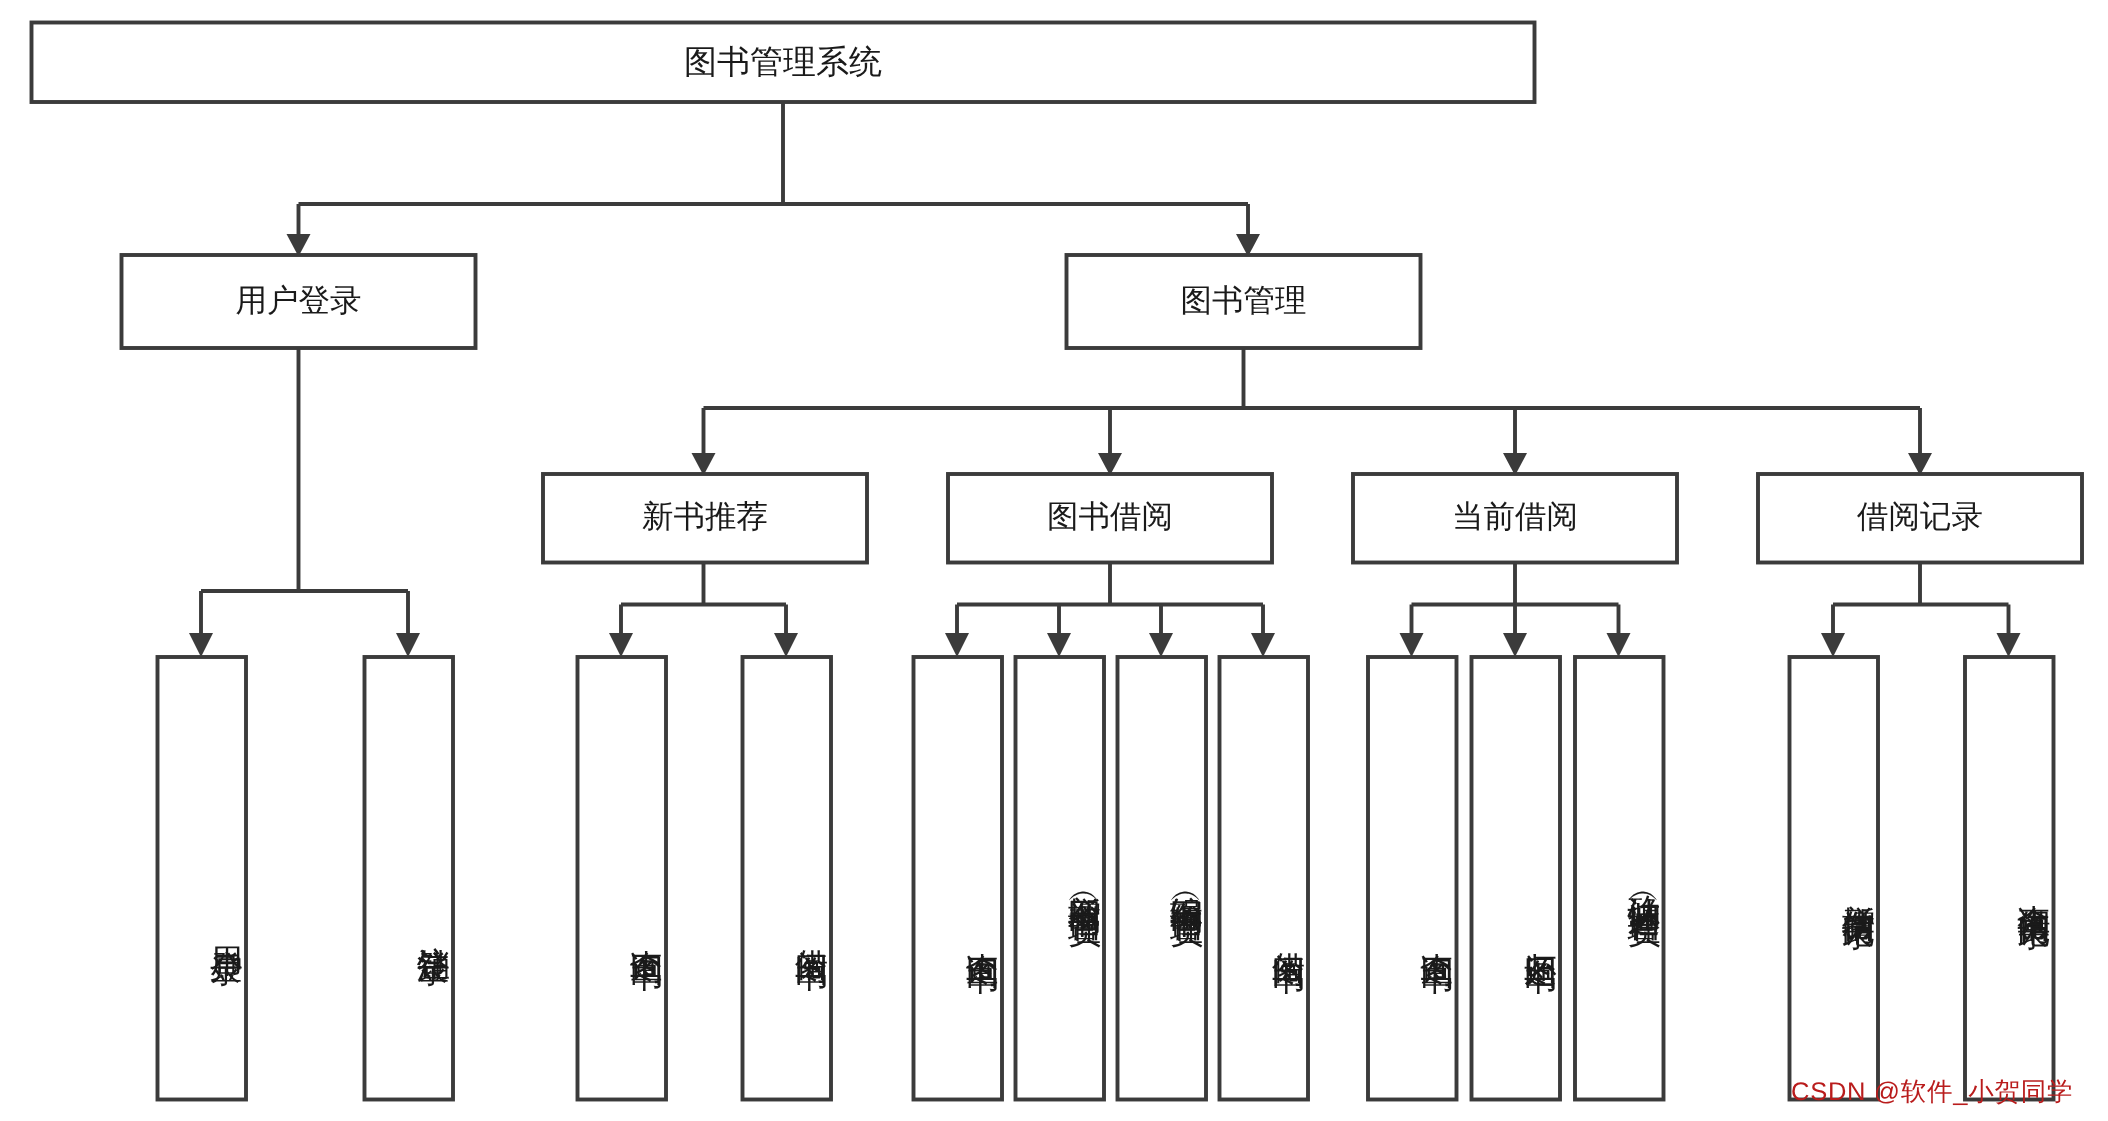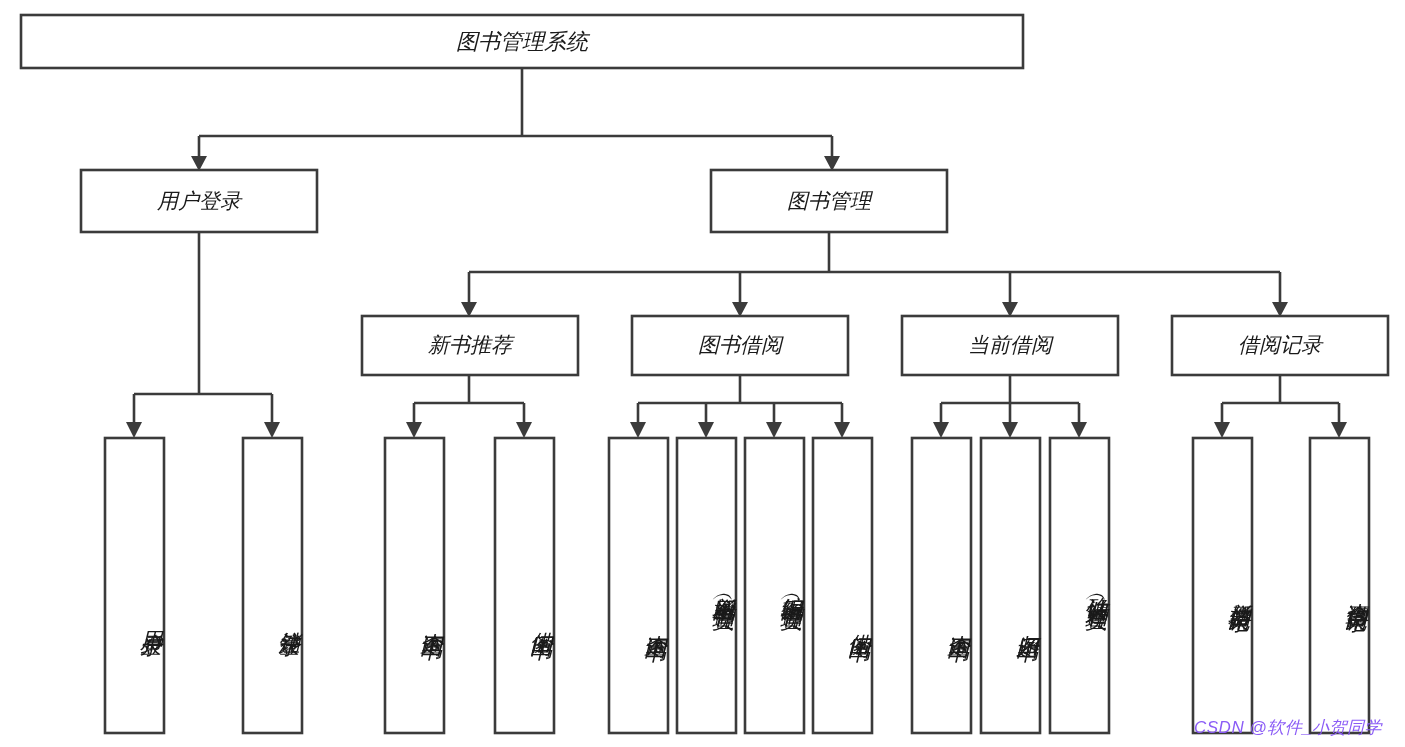--- a/index.html
+++ b/index.html
@@ -11,21 +11,20 @@
     width: 1405px;
     height: 747px;
     font-family: "Liberation Sans", "DejaVu Sans", sans-serif;
     overflow: hidden;
   }
   #diagram-root {
     position: relative;
     width: 1316px;
     height: 747px;
     background: #ffffff;
-    font-style: italic;
   }
   svg.diagram-canvas {
     position: absolute;
     left: 0;
     top: 0;
     width: 1405px;
     height: 747px;
   }
   .node-box {
     fill: #ffffff;
@@ -64,21 +63,21 @@
     white-space: nowrap;
     display: flex;
     align-items: flex-start;
     justify-content: center;
     pointer-events: none;
   }
   .watermark {
     position: absolute;
     font-family: "Liberation Sans", "DejaVu Sans", sans-serif;
     font-size: 17px;
-    color: #8b5cf6;
+    color: #b91c1c;
     white-space: nowrap;
     letter-spacing: 0.5px;
   }
 </style>
 </head>
 <body>
 
 <div id="diagram-root">
 
   <svg class="diagram-canvas" viewBox="0 0 1405 747" xmlns="http://www.w3.org/2000/svg">

